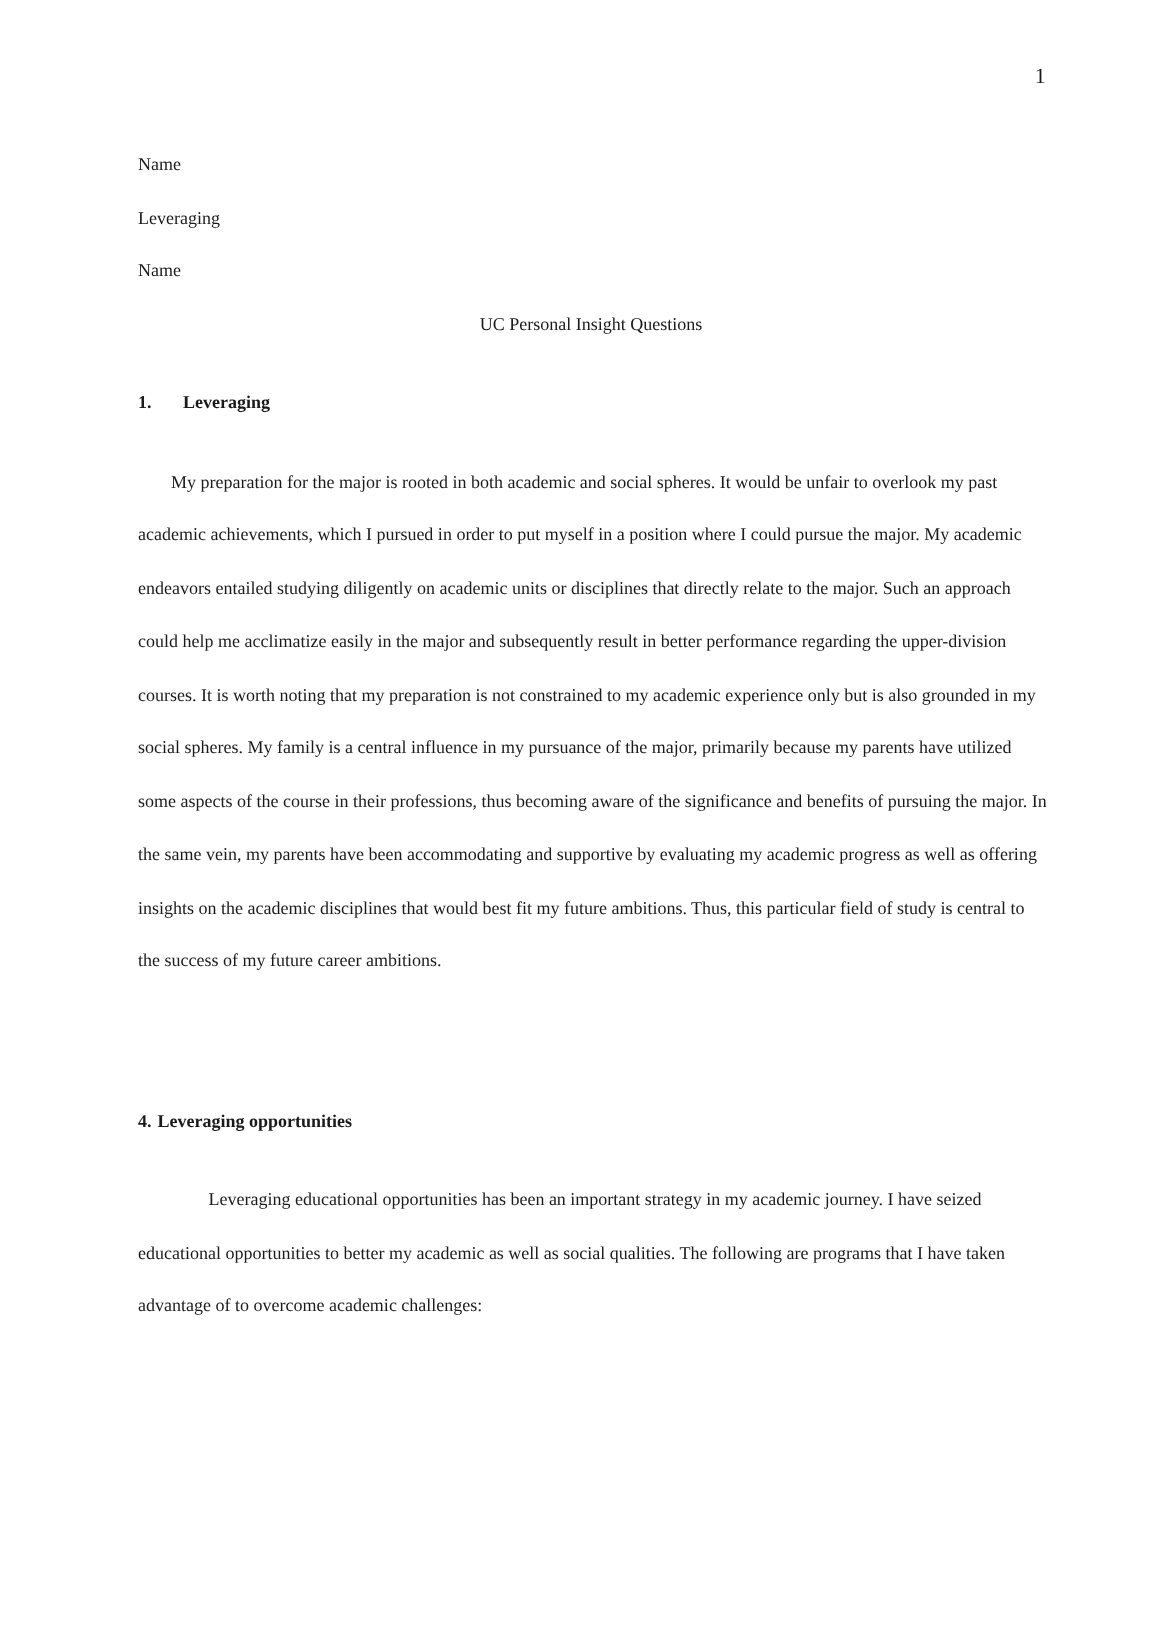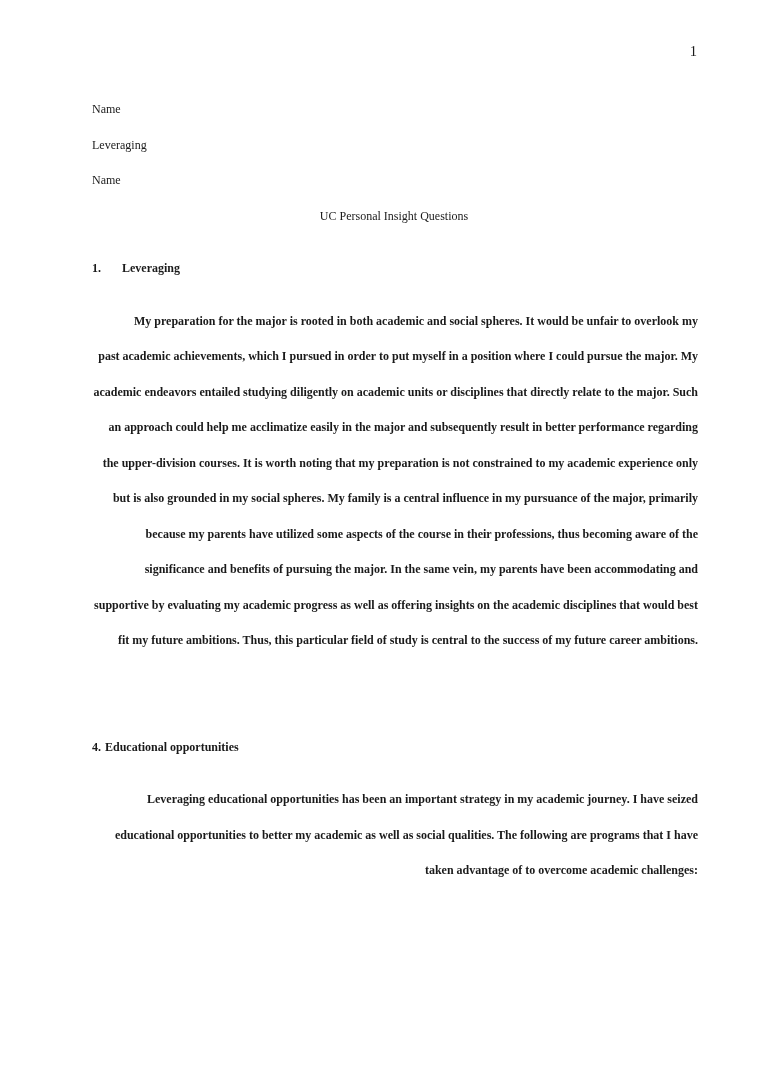--- a/index.html
+++ b/index.html
@@ -58,22 +58,21 @@
     display: inline-block;
   }
   .section-heading.numbered-tab .num {
     width: 30px;
   }
   .section-heading.numbered-plain .num {
     margin-right: 4px;
   }
   .body-paragraph {
     margin: 0;
-    text-align: right;
-    font-weight: bold;
+    text-align: left;
   }
   .body-paragraph.indent-small {
     text-indent: 22px;
   }
   .body-paragraph.indent-large {
     text-indent: 47px;
   }
   .spacer-line {
     margin: 0;
     height: 35.5px;
@@ -107,21 +106,21 @@
     </p>
 
     <div class="spacer-half"></div>
 
     <p class="body-paragraph indent-small">My preparation for the major is rooted in both academic and social spheres. It would be unfair to overlook my past academic achievements, which I pursued in order to put myself in a position where I could pursue the major. My academic endeavors entailed studying diligently on academic units or disciplines that directly relate to the major. Such an approach could help me acclimatize easily in the major and subsequently result in better performance regarding the upper-division courses. It is worth noting that my preparation is not constrained to my academic experience only but is also grounded in my social spheres. My family is a central influence in my pursuance of the major, primarily because my parents have utilized some aspects of the course in their professions, thus becoming aware of the significance and benefits of pursuing the major. In the same vein, my parents have been accommodating and supportive by evaluating my academic progress as well as offering insights on the academic disciplines that would best fit my future ambitions. Thus, this particular field of study is central to the success of my future career ambitions.</p>
 
     <div class="spacer-line"></div>
     <div class="spacer-line"></div>
 
     <p class="section-heading numbered-plain">
-      <span class="num">4.</span><span>Educational opportunities</span>
+      <span class="num">4.</span><span>Leveraging opportunities</span>
     </p>
 
     <div class="spacer-half"></div>
 
     <p class="body-paragraph indent-large">Leveraging educational opportunities has been an important strategy in my academic journey. I have seized educational opportunities to better my academic as well as social qualities. The following are programs that I have taken advantage of to overcome academic challenges:</p>
 
   </div>
 </div>
 
 </body></html>

